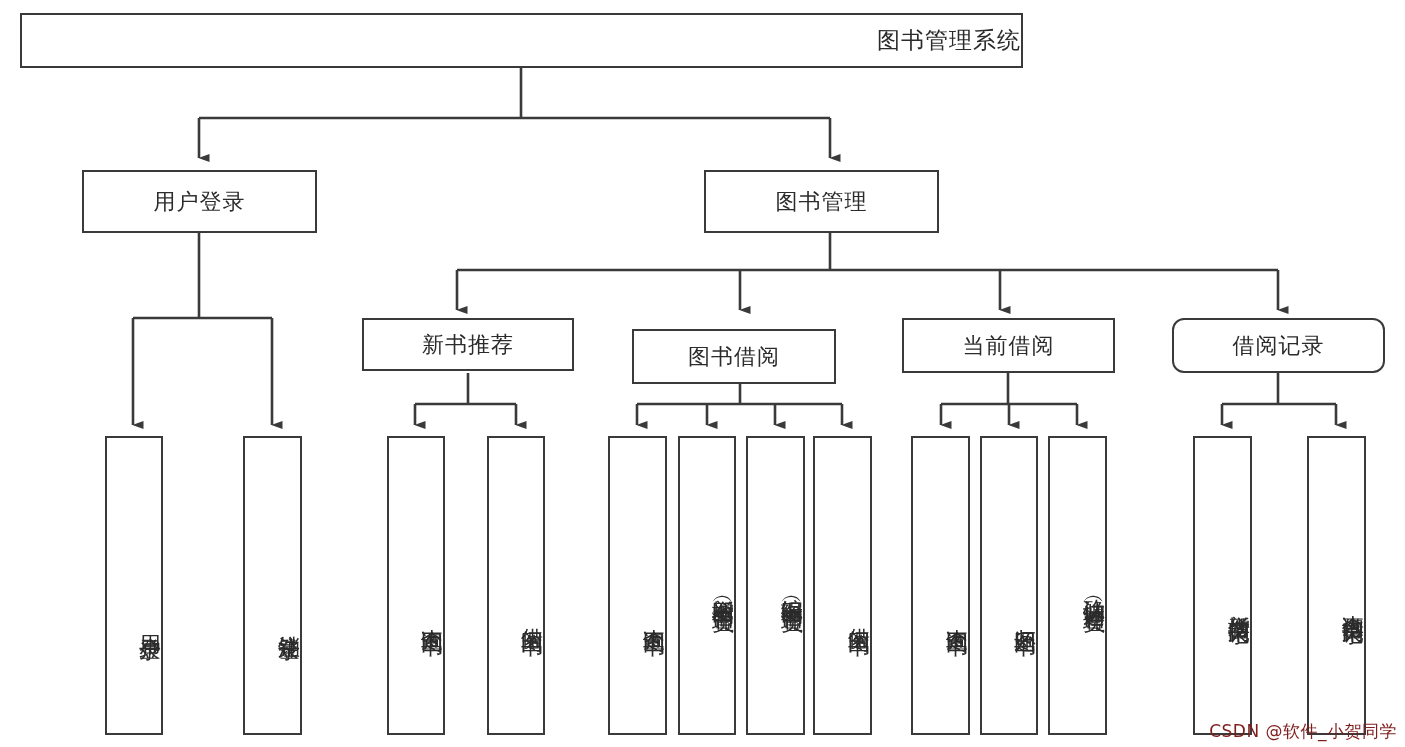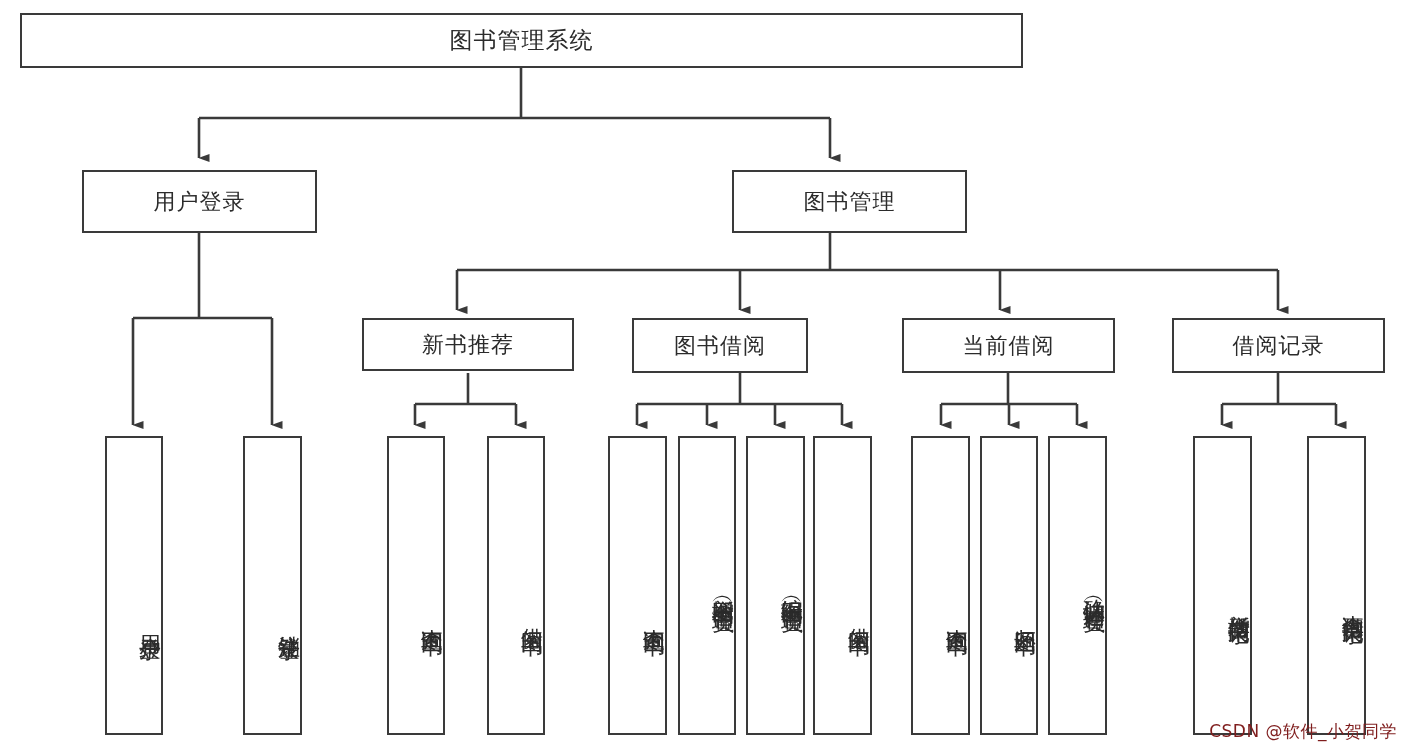--- a/index.html
+++ b/index.html
@@ -120,41 +120,41 @@
       <path d="M1009,404 L1009,425" marker-end="url(#arrowhead)"></path>
       <path d="M1077,404 L1077,425" marker-end="url(#arrowhead)"></path>
 
       <path d="M1278,373 L1278,404"></path>
       <path d="M1222,404 L1336,404"></path>
       <path d="M1222,404 L1222,425" marker-end="url(#arrowhead)"></path>
       <path d="M1336,404 L1336,425" marker-end="url(#arrowhead)"></path>
     </g>
   </svg>
 
-  <div class="node horiz root" style="left:20px; top:13px; width:1003px; height:55px;">
+  <div class="node horiz root" style="left:20px; top:13px; width:1003px; height:55px;justify-content:flex-end;">
     <span>图书管理系统</span>
   </div>
 
   <div class="node horiz" style="left:82px; top:170px; width:235px; height:63px;">
     <span>用户登录</span>
   </div>
-  <div class="node horiz" style="left:732px; top:170px; width:235px; height:63px;">
+  <div class="node horiz" style="left:704px; top:170px; width:235px; height:63px;">
     <span>图书管理</span>
   </div>
 
   <div class="node horiz" style="left:362px; top:318px; width:212px; height:53px;">
     <span>新书推荐</span>
   </div>
-  <div class="node horiz" style="left:632px; top:318px; width:176px; height:55px;">
+  <div class="node horiz" style="left:632px; top:329px; width:204px; height:55px;">
     <span>图书借阅</span>
   </div>
   <div class="node horiz" style="left:902px; top:318px; width:213px; height:55px;">
     <span>当前借阅</span>
   </div>
-  <div class="node horiz" style="left:1172px; top:318px; width:213px; height:55px;">
+  <div class="node horiz" style="left:1172px; top:318px; width:213px; height:55px;border-radius:12px;">
     <span>借阅记录</span>
   </div>
 
   <div class="node vert" style="left:105px; top:436px; width:58px; height:299px; padding-top:70px;">
     <span>用户登录</span>
   </div>
   <div class="node vert" style="left:243px; top:436px; width:59px; height:299px; padding-top:70px;">
     <span>注销登录</span>
   </div>
 

